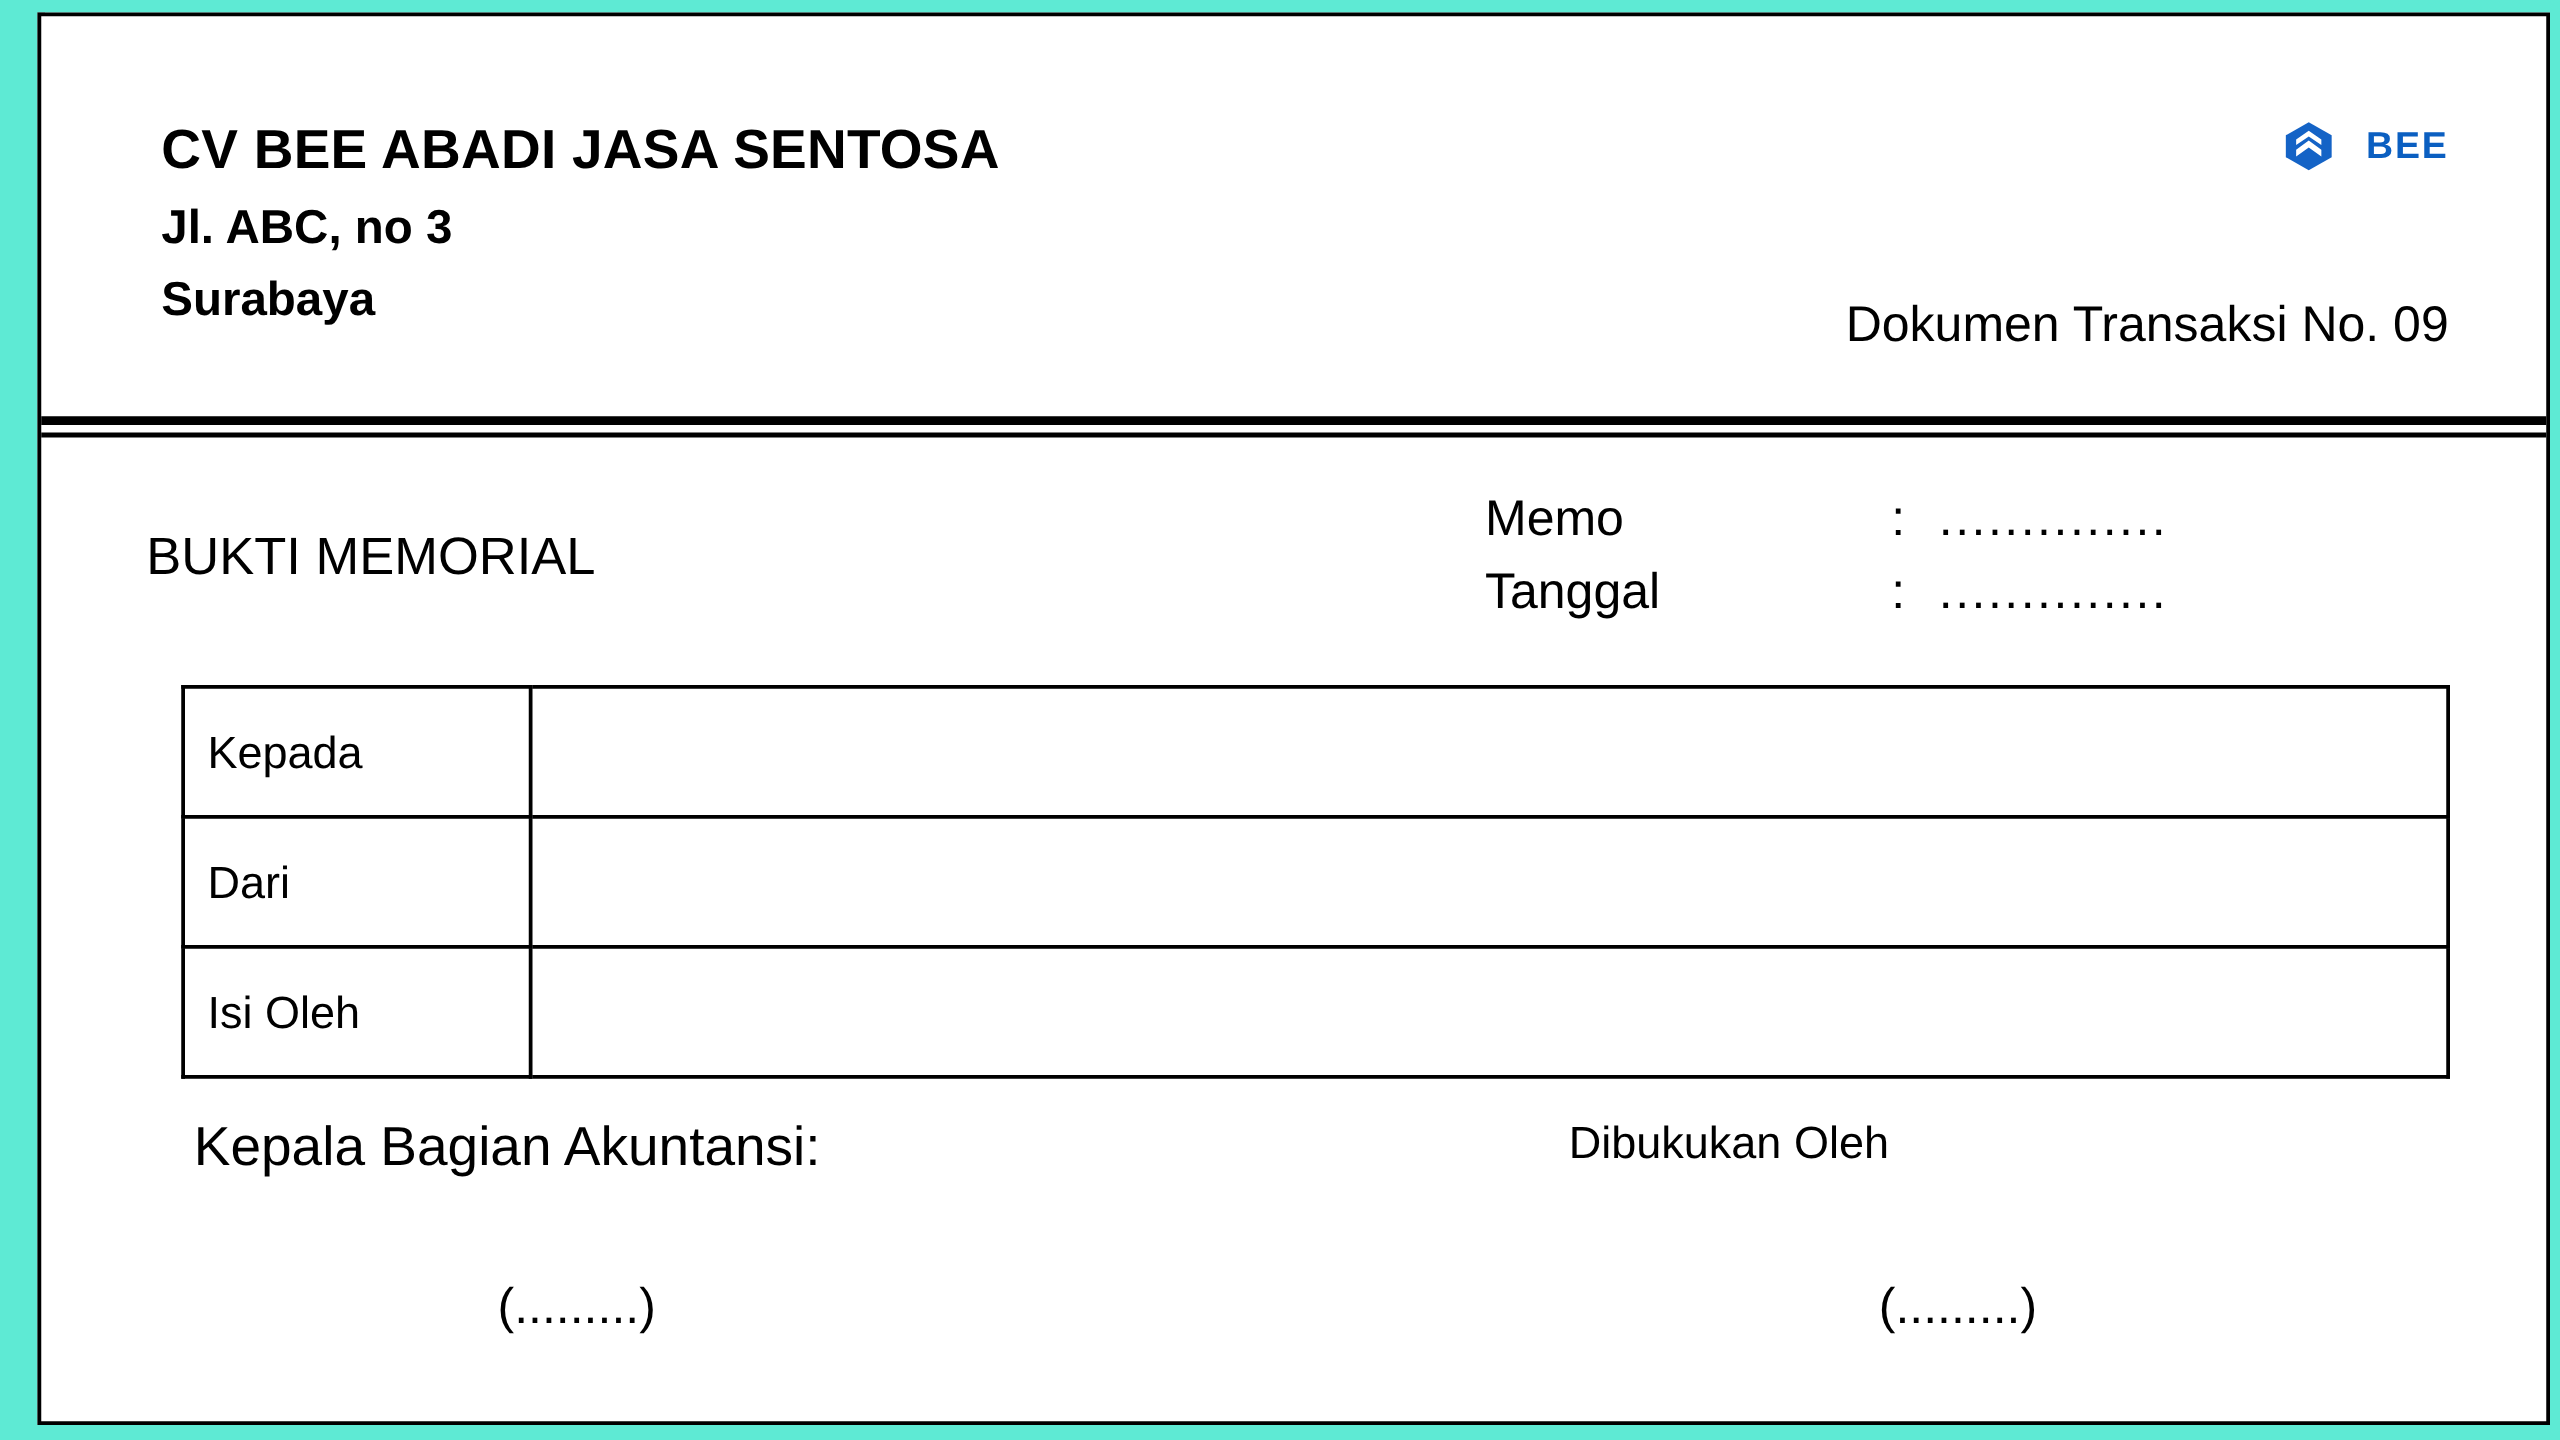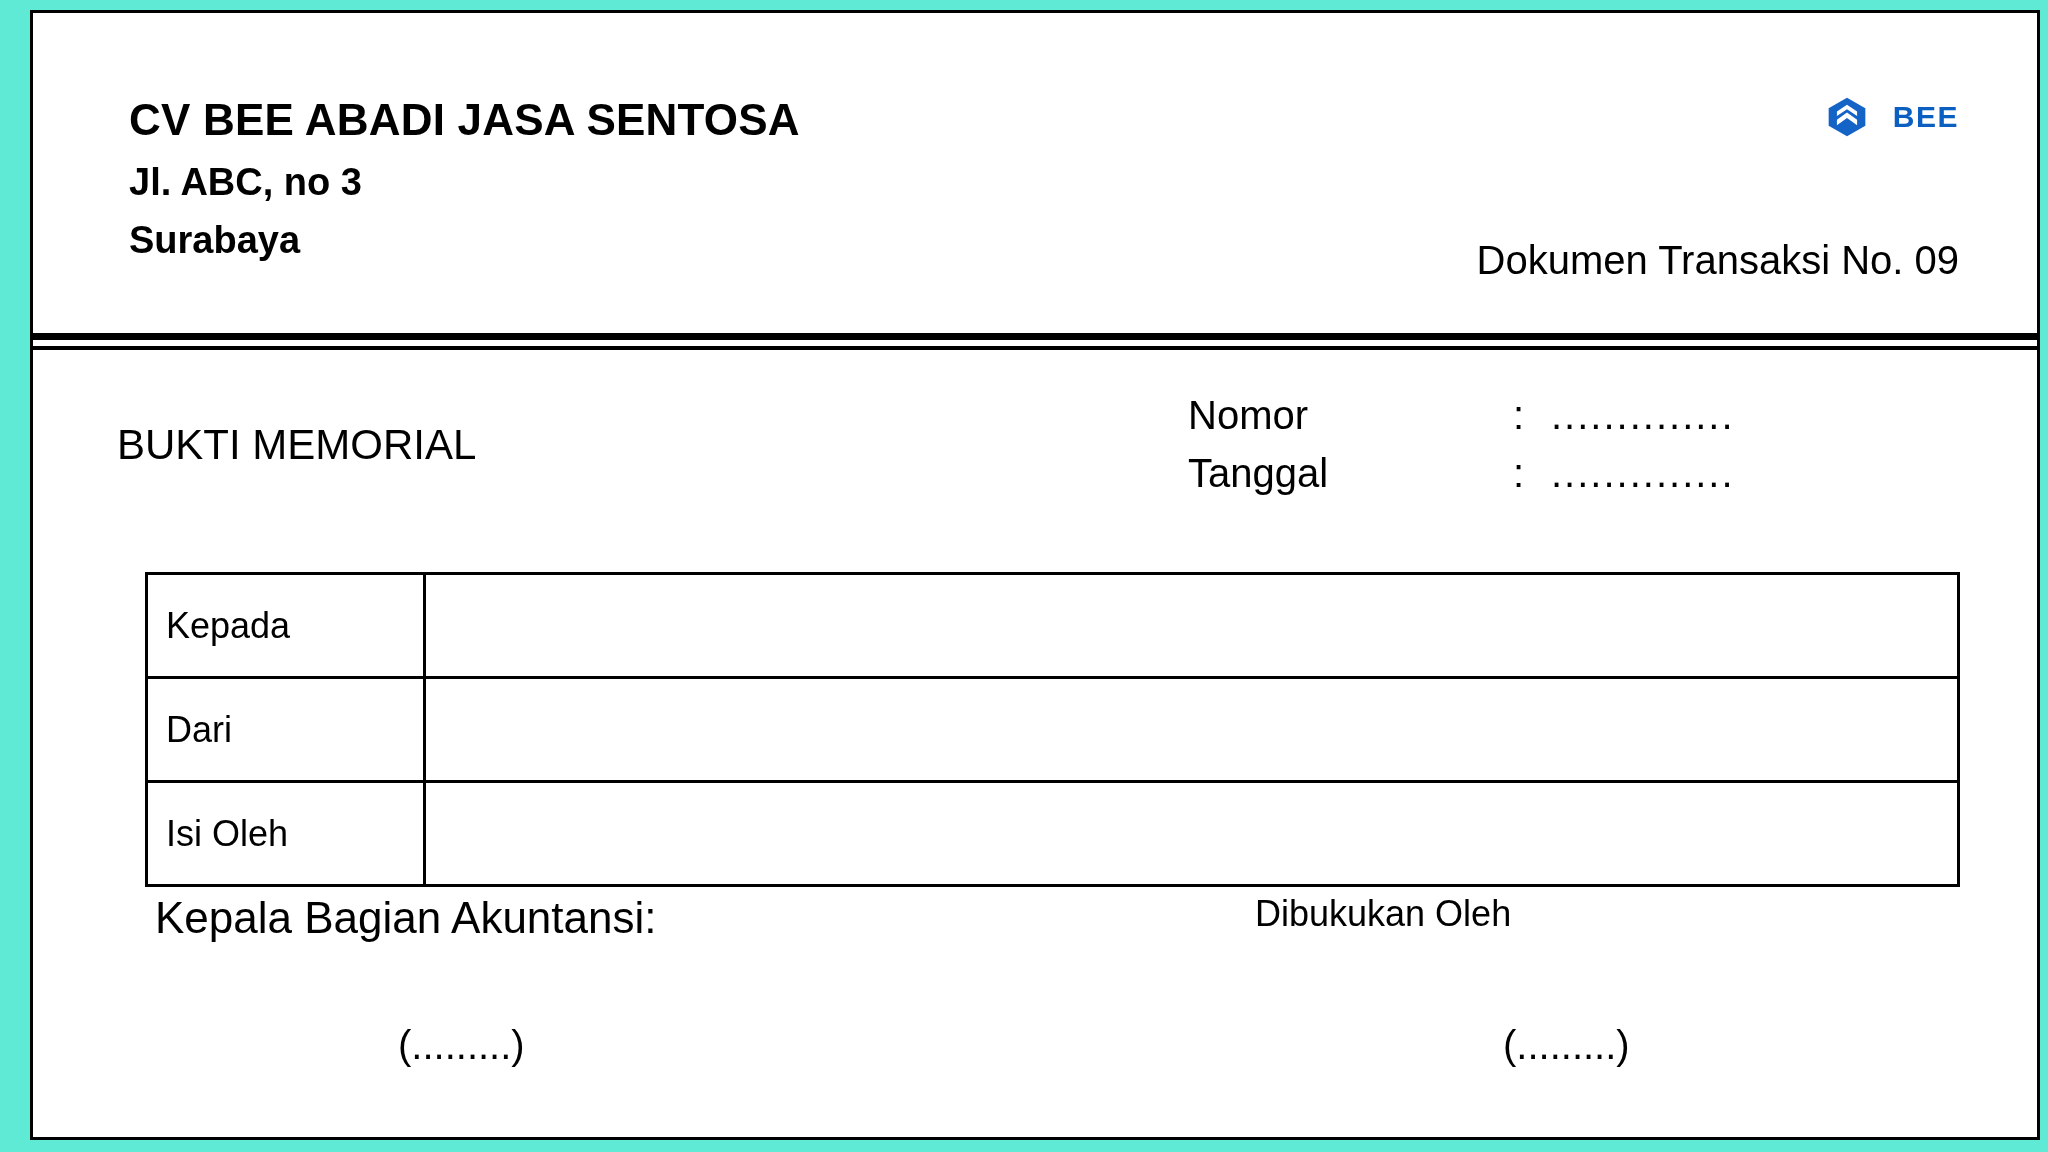--- a/index.html
+++ b/index.html
@@ -171,21 +171,20 @@
   }
 
   
   .memo-table {
     position: absolute;
     left: 112px;
     top: 535px;
     width: 1812px;
     border-collapse: collapse;
     table-layout: fixed;
-    margin-top: 24px;
   }
 
   .memo-table td {
     border: 3px solid #000000;
     height: 104px;
     font-size: 36px;
     color: #000000;
     padding: 0 0 0 18px;
     vertical-align: middle;
     box-sizing: border-box;
@@ -266,21 +265,21 @@
       <div class="doc-number">Dokumen Transaksi No. 09</div>
     </div>
 
     <div class="rule-thick"></div>
     <div class="rule-thin"></div>
 
     <div class="title-memorial">BUKTI MEMORIAL</div>
 
     <div class="meta">
       <div class="meta-row">
-        <span class="meta-label">Nomor</span>
+        <span class="meta-label">Memo</span>
         <span class="meta-colon">:</span>
         <span class="meta-dots">..............</span>
       </div>
       <div class="meta-row">
         <span class="meta-label">Tanggal</span>
         <span class="meta-colon">:</span>
         <span class="meta-dots">..............</span>
       </div>
     </div>
 

